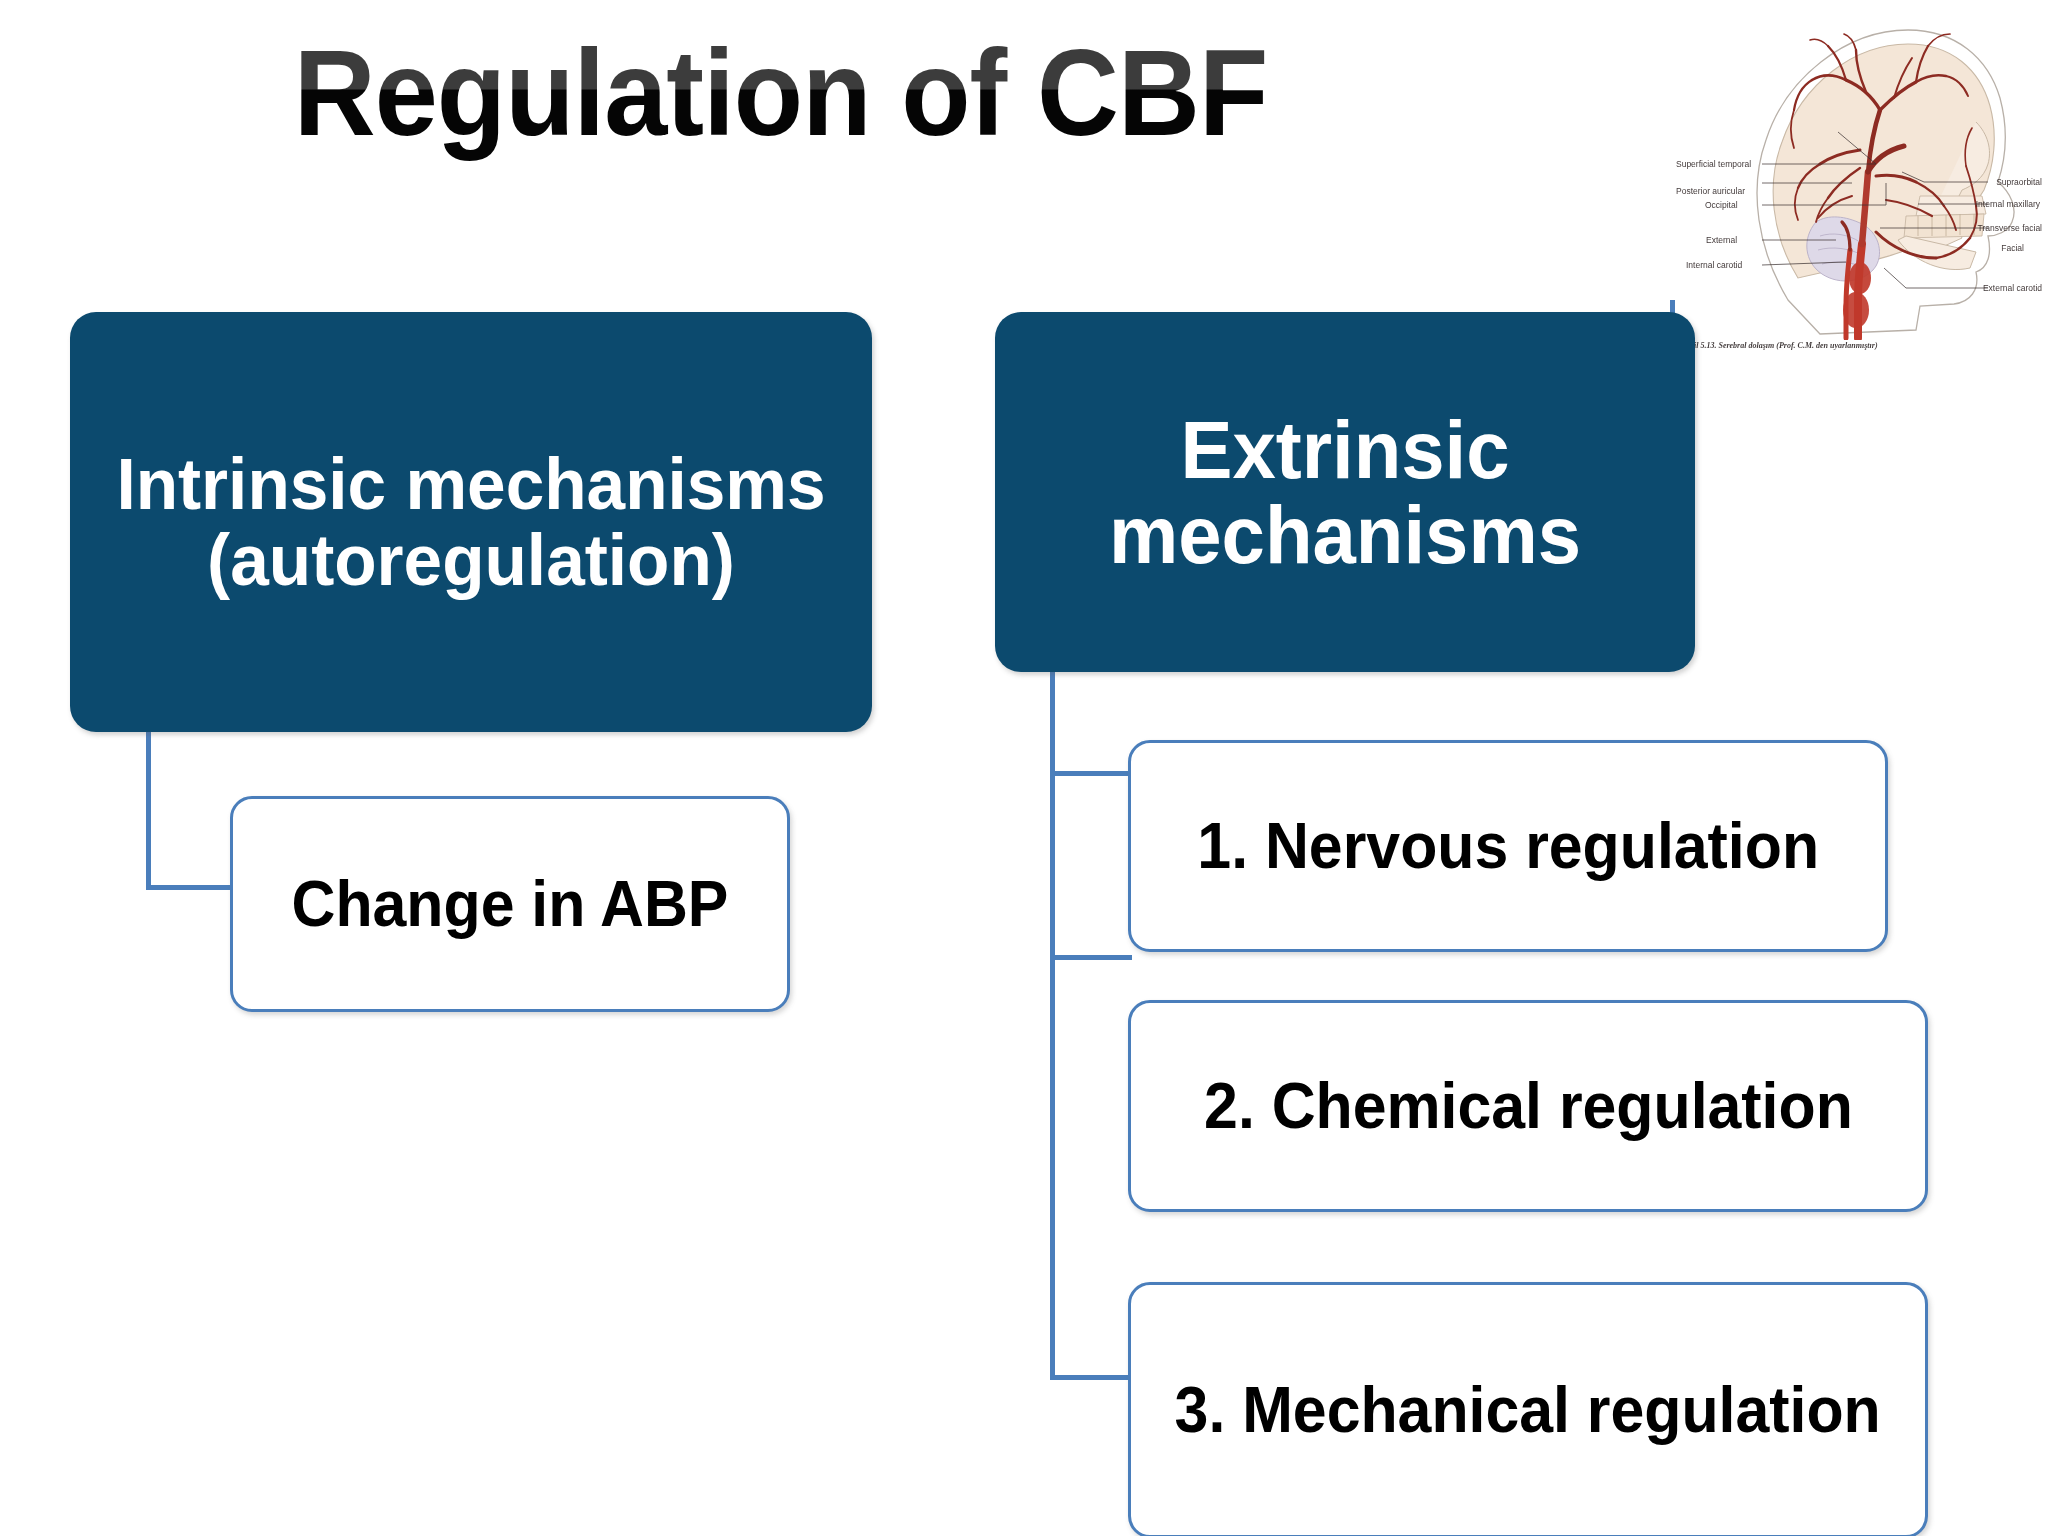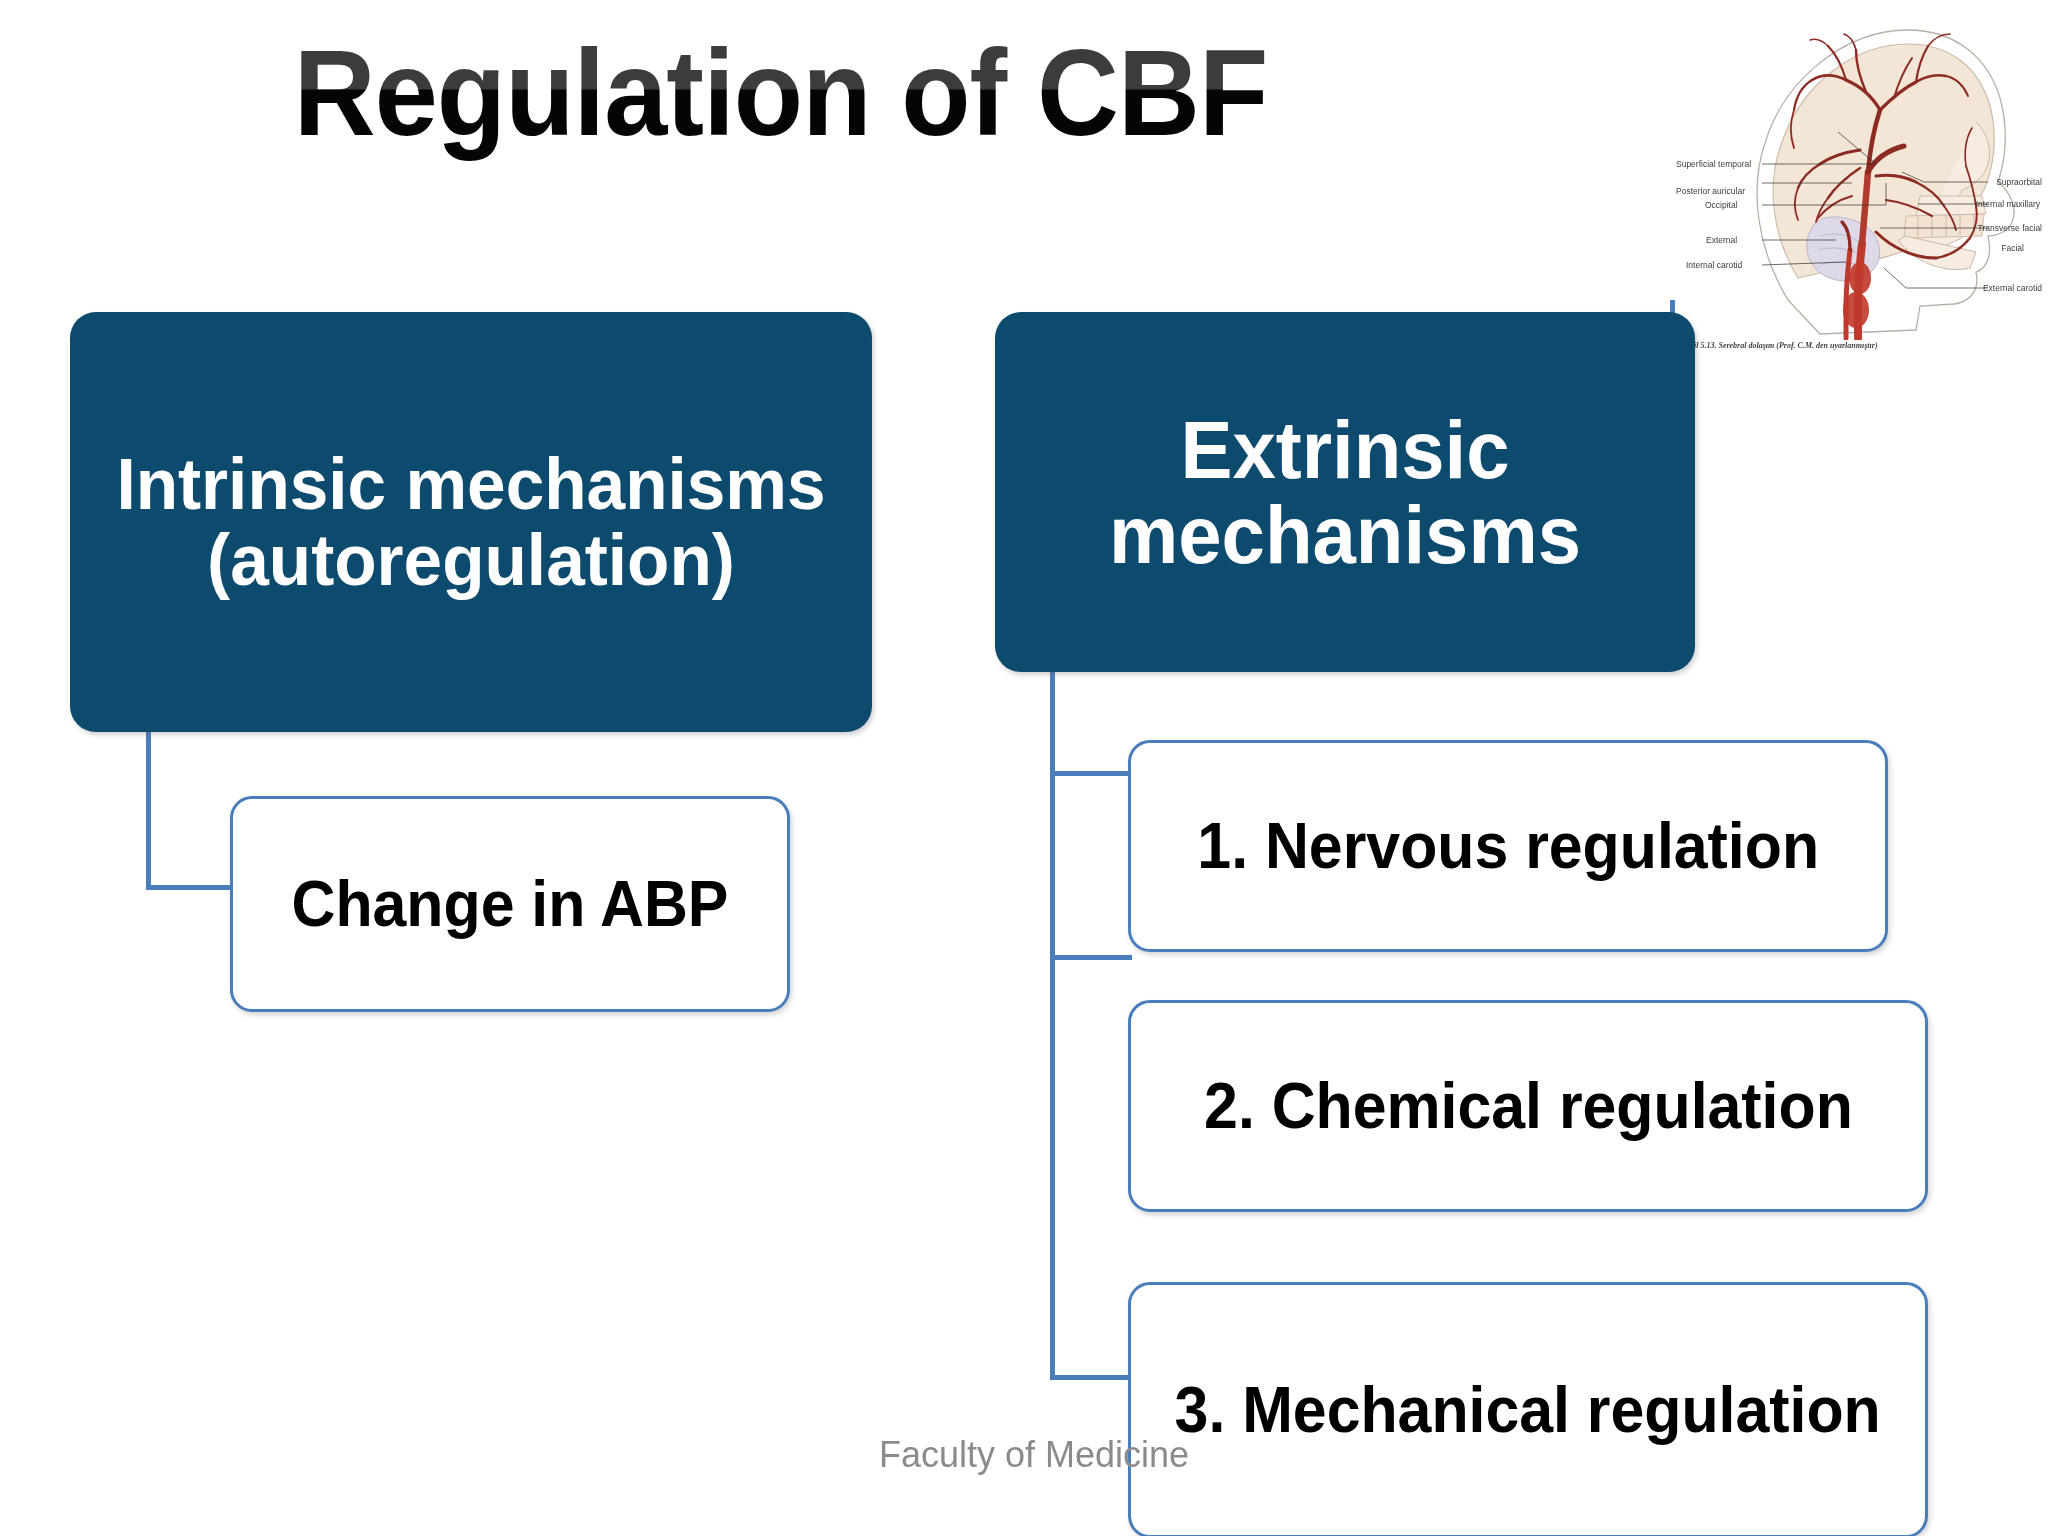--- a/index.html
+++ b/index.html
@@ -263,14 +263,13 @@
 
 <div id="node-chemical" class="node outlined">
   <span class="label">2. Chemical regulation</span>
 </div>
 
 <div id="node-mechanical" class="node outlined">
   <span class="label">3. Mechanical regulation</span>
 </div>
 
 <div id="footer-credit">
-  <div>Faculty of Medicine</div>
 </div>
 
 </body></html>

